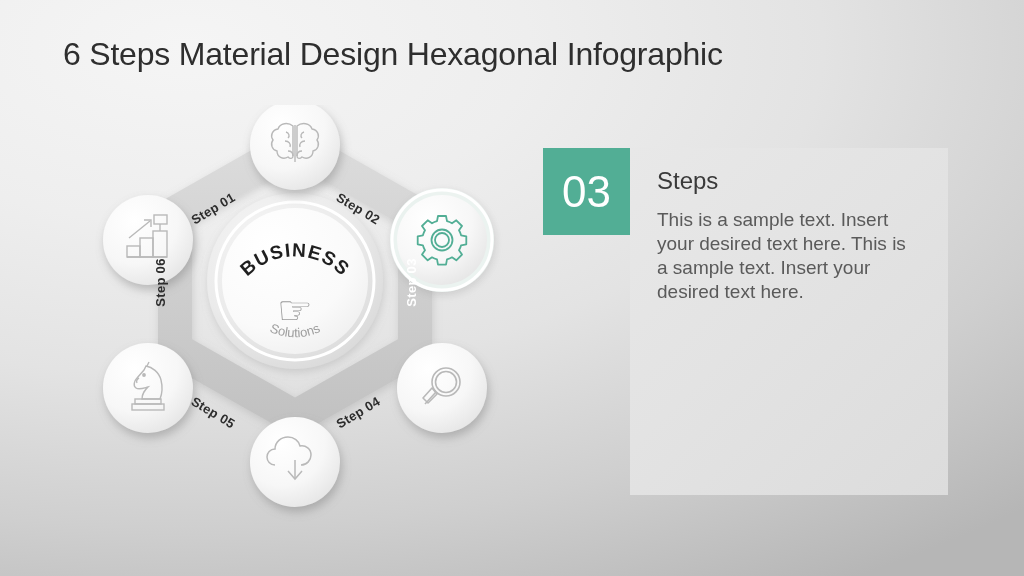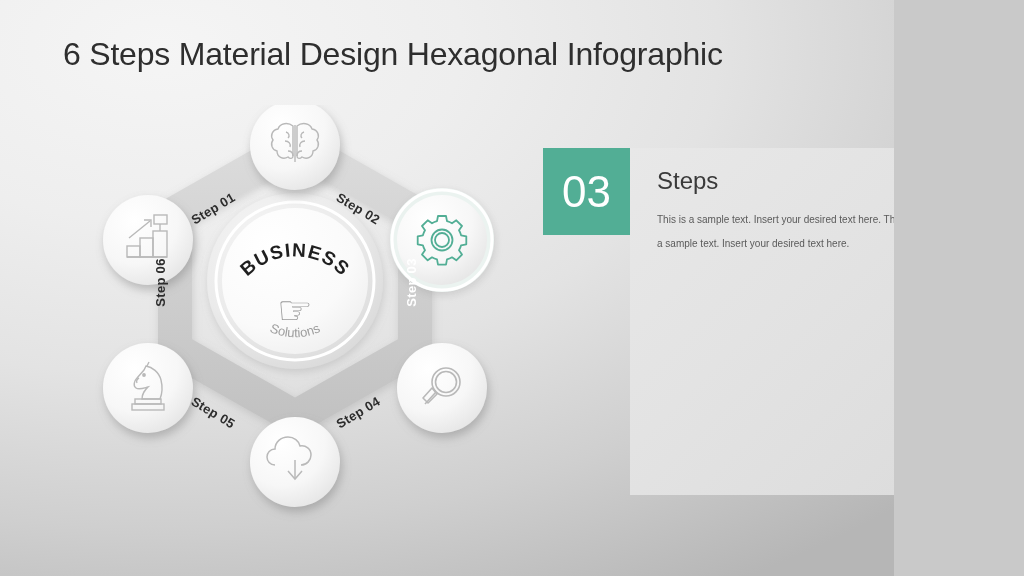--- a/index.html
+++ b/index.html
@@ -2,21 +2,21 @@
 <html><head>
 <meta charset="utf-8">
 <style>
   html, body {
     margin: 0;
     padding: 0;
     background: #c9c9c9;
   }
   .slide {
     position: relative;
-    width: 894px;
+    width: 1024px;
     height: 576px;
     overflow: hidden;
     background:
       radial-gradient(ellipse 120% 110% at 18% 8%, #f5f5f5 0%, #eeeeee 28%, #e3e3e3 52%, #cfcfcf 76%, #b6b6b6 100%);
     font-family: "Liberation Sans", sans-serif;
   }
 
   
   .title {
     position: absolute;
@@ -62,21 +62,21 @@
     top: 167px;
     font-size: 24px;
     font-weight: 400;
     color: #3a3a3a;
   }
   .panel-body {
     position: absolute;
     left: 657px;
     top: 208px;
     width: 262px;
-    font-size: 10px;
+    font-size: 19px;
     line-height: 24px;
     color: #5a5a5a;
   }
 
   
   .info {
     position: absolute;
     left: 85px;
     top: 105px;
     width: 420px;

